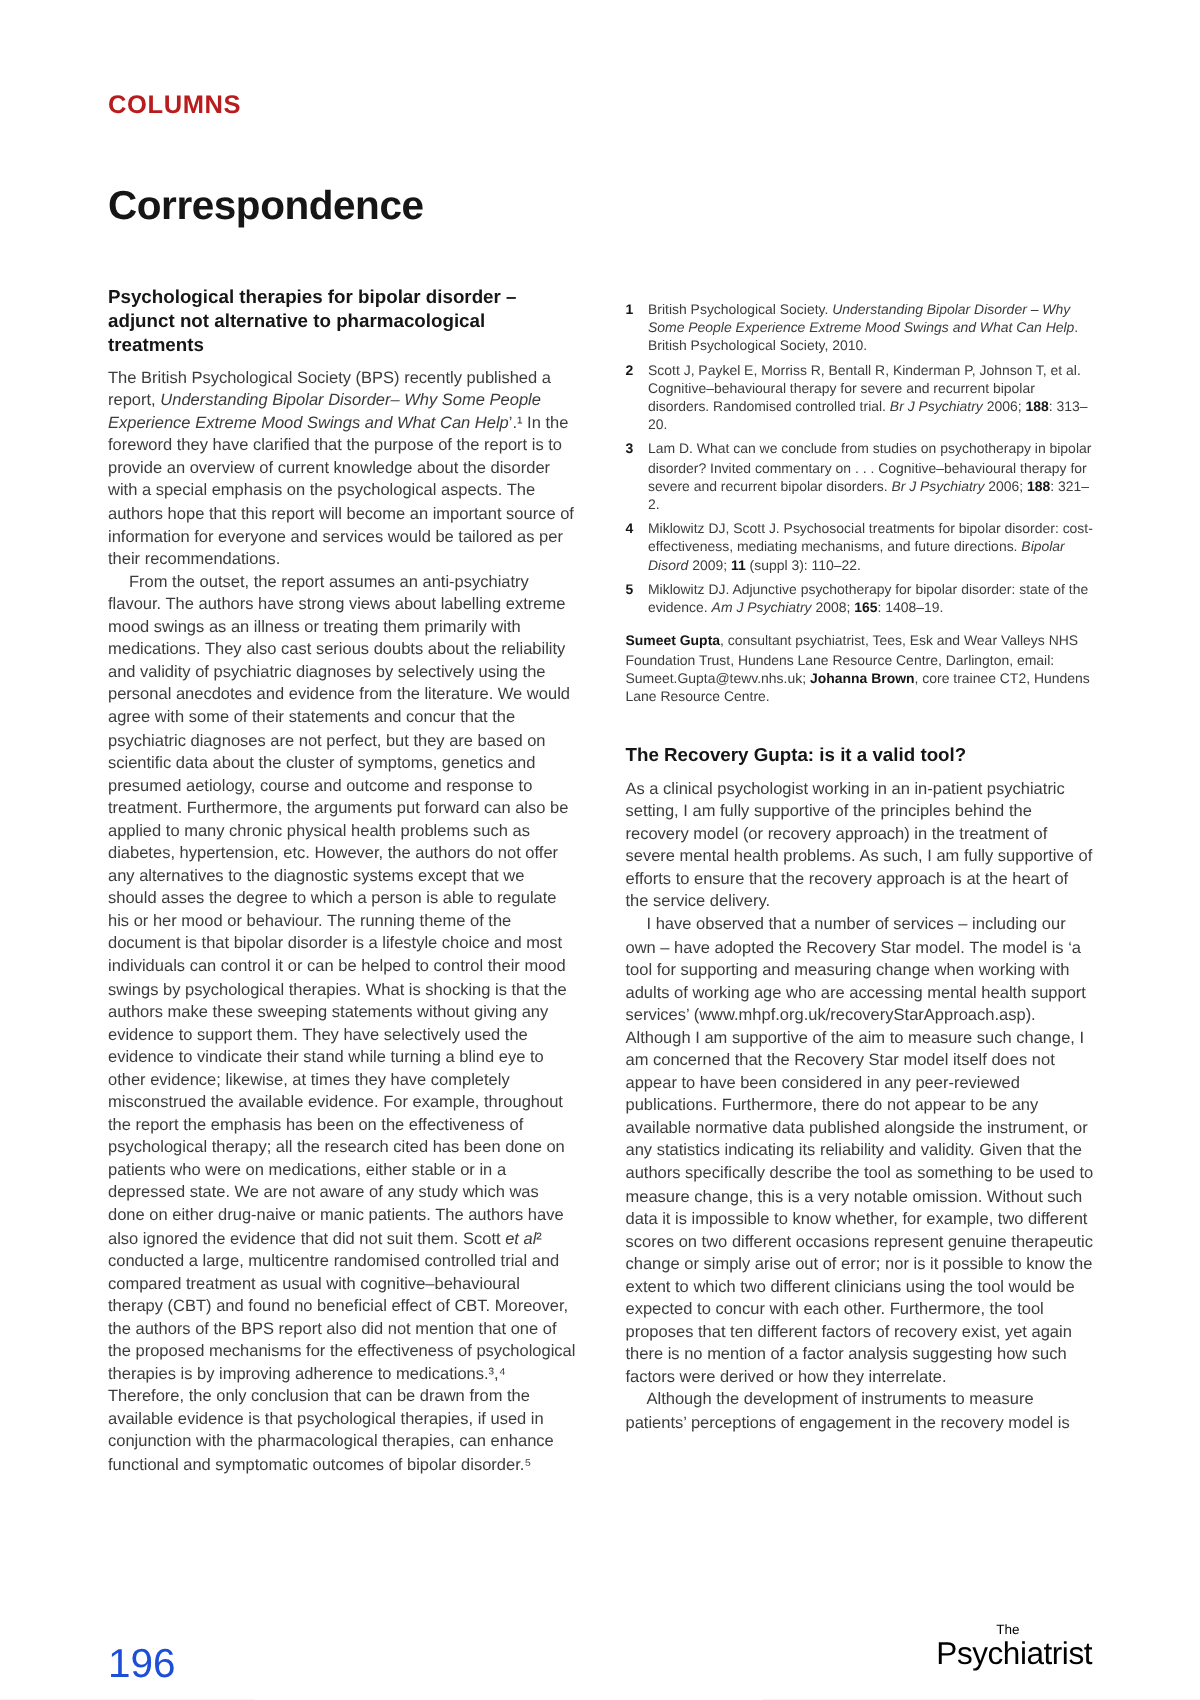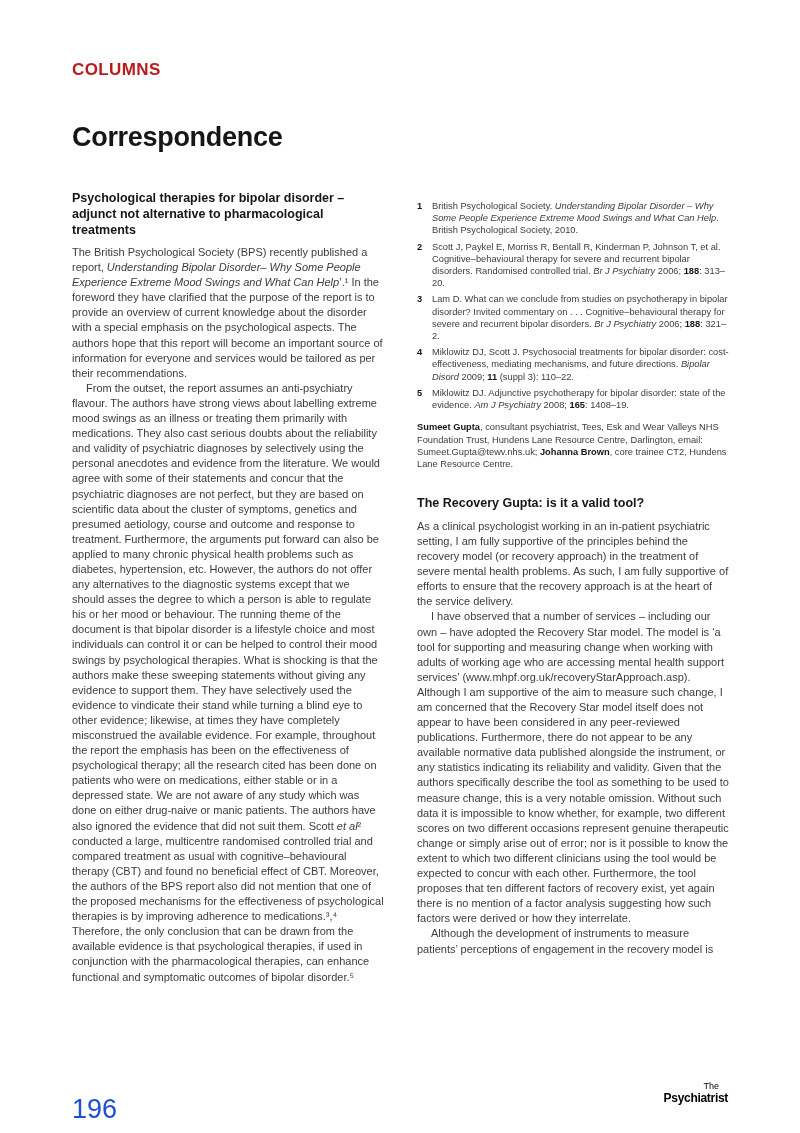--- a/index.html
+++ b/index.html
@@ -16,21 +16,21 @@
   .ref-num{flex:0 0 15px;font-weight:bold;color:#161616;}
   .ref-text{flex:1;}
   .small-block{font-size:9.3px;line-height:12.4px;margin:10px 0 0 0;}
   .doi{font-size:9.3px;line-height:12px;margin:12px 0 0 0;}
   .second-title{margin-top:24px;margin-bottom:8px;}
   .seg-i{font-style:italic;}
   .seg-b{font-weight:bold;color:#161616;}
   .footer-page-num{position:absolute;left:72px;top:1082px;font-size:27px;color:#1d4ed8;margin-top:12px;}
   .journal-logo{position:absolute;right:72px;top:1082px;color:#000000;line-height:1;}
   .journal-logo .the{font-size:9px;display:block;margin:0 0 1px 40px;}
-  .journal-logo .name{font-size:12px;font-weight:bold;letter-spacing:-0.3px;display:block;}
+  .journal-logo .name{font-size:21px;font-weight:normal;letter-spacing:-0.3px;display:block;}
 </style>
 </head>
 <body>
 
 <div class="page">
 
   <div class="masthead">COLUMNS</div>
   <h1 class="page-title">Correspondence</h1>
 
   <div class="content">

